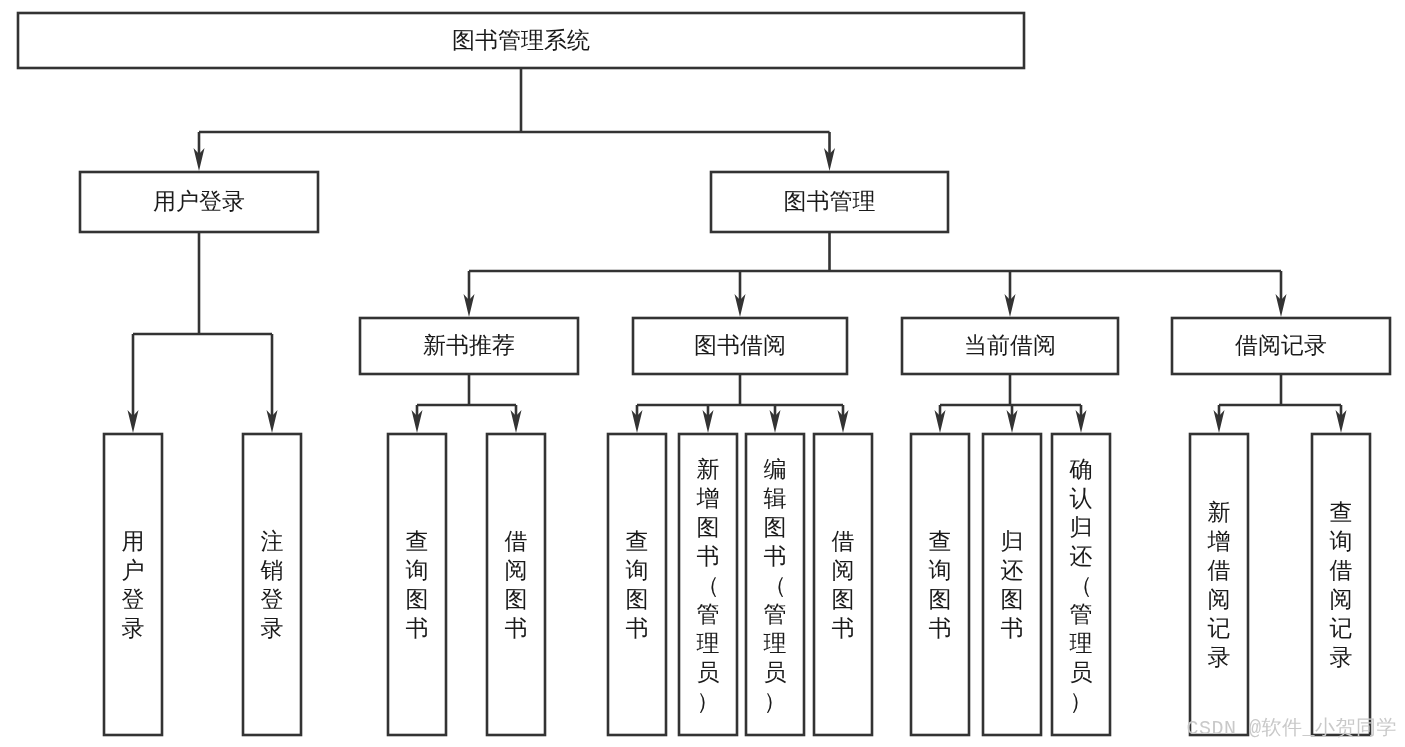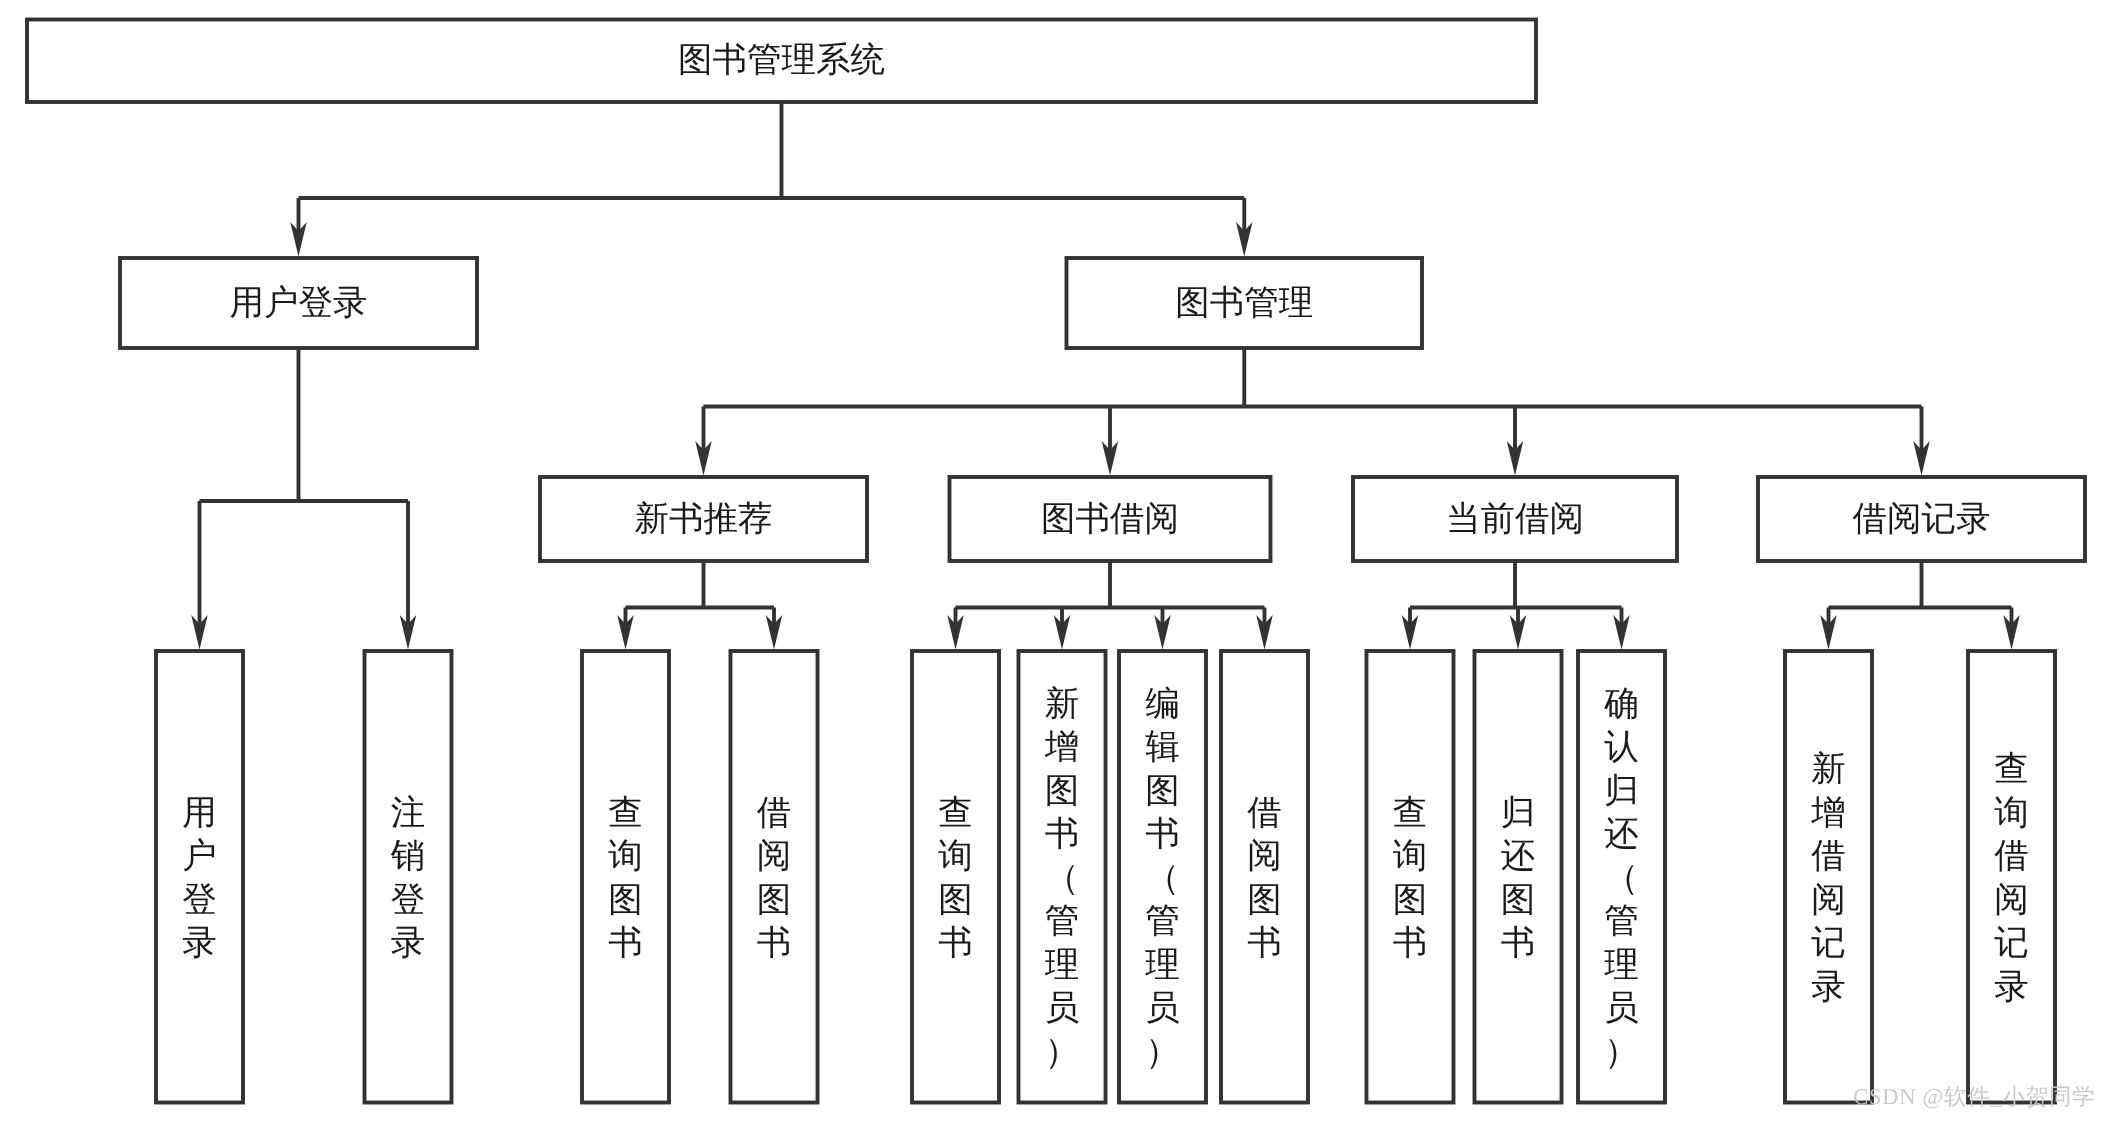--- a/index.html
+++ b/index.html
@@ -50,22 +50,22 @@
   .node-label-vertical {
     fill: #1a1a1a;
     font-family: "Liberation Sans", "DejaVu Sans", sans-serif;
     font-size: 23px;
     text-anchor: middle;
   }
   .watermark-text {
     position: absolute;
     right: 8px;
     bottom: 6px;
-    font-family: Liberation Serif, serif;
-    font-size: 15px;
+    font-family: Liberation Mono, monospace;
+    font-size: 20px;
     color: #c9c9c9;
     letter-spacing: 0.5px;
     white-space: nowrap;
     user-select: none;
   }
 </style>
 </head>
 <body>
 
 <div id="diagram-root">

